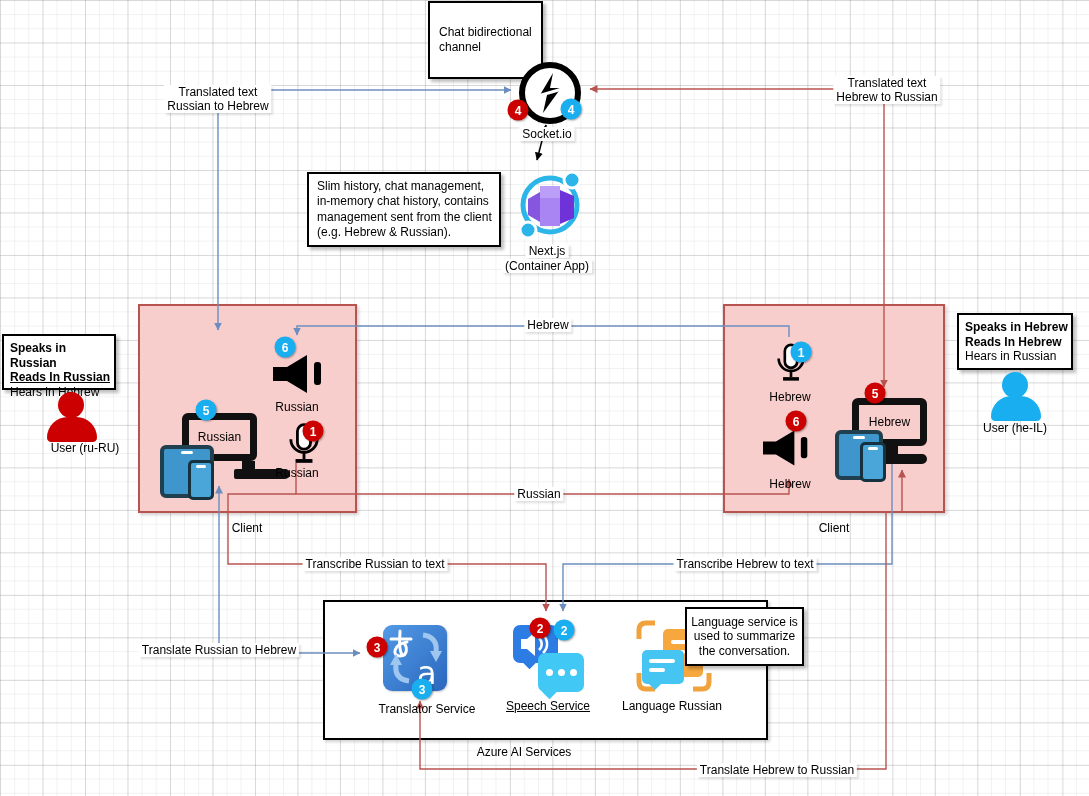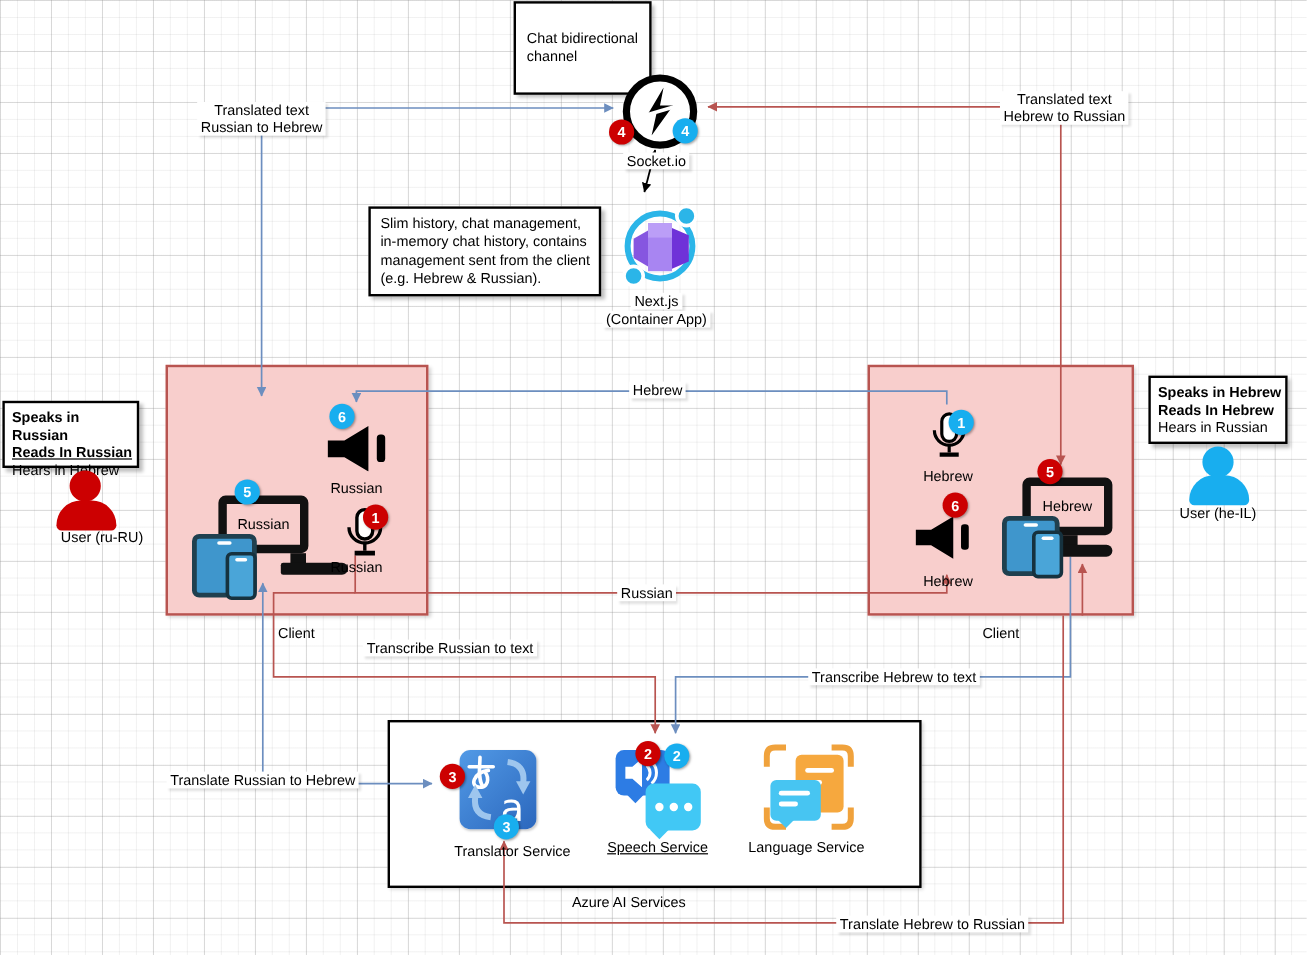--- a/index.html
+++ b/index.html
@@ -83,20 +83,25 @@
     <div>channel</div>
   </div>
 
   <div class="notebox" style="left:307px;top:172px;width:194px;height:75px;display:flex;flex-direction:column;justify-content:center;padding-left:8px;line-height:15.5px;">
     <div>Slim history, chat management,</div>
     <div>in-memory chat history, contains</div>
     <div>management sent from the client</div>
     <div>(e.g. Hebrew &amp; Russian).</div>
   </div>
 
+  <div class="notebox" style="left:685px;top:607px;width:119px;height:59px;display:flex;flex-direction:column;justify-content:center;text-align:center;line-height:14.5px;z-index:7;">
+    <div>Language service is</div>
+    <div>used to summarize</div>
+    <div>the conversation.</div>
+  </div>
 
   <div class="notebox" style="left:2px;top:334px;width:114px;height:56px;padding:5px 0 0 6px;line-height:14.5px;">
     <div style="font-weight:bold;">Speaks in Russian</div>
     <div style="font-weight:bold;text-decoration:underline;">Reads In Russian</div>
     <div>Hears in Hebrew</div>
   </div>
 
   <div class="notebox" style="left:957px;top:313px;width:116px;height:57px;padding:5px 0 0 6px;line-height:14.5px;">
     <div style="font-weight:bold;">Speaks in Hebrew</div>
     <div style="font-weight:bold;">Reads In Hebrew</div>
@@ -106,21 +111,21 @@
   <div class="chip" style="left:218px;top:99px;">
     <div>Translated text</div>
     <div>Russian to Hebrew</div>
   </div>
   <div class="chip" style="left:887px;top:90px;">
     <div>Translated text</div>
     <div>Hebrew to Russian</div>
   </div>
   <div class="chip" style="left:548px;top:325px;">Hebrew</div>
   <div class="chip" style="left:539px;top:494px;">Russian</div>
-  <div class="chip" style="left:375px;top:540px;">Transcribe Russian to text</div>
+  <div class="chip" style="left:375px;top:564px;">Transcribe Russian to text</div>
   <div class="chip" style="left:745px;top:564px;">Transcribe Hebrew to text</div>
   <div class="chip" style="left:219px;top:650px;">Translate Russian to Hebrew</div>
   <div class="chip" style="left:777px;top:770px;">Translate Hebrew to Russian</div>
 
   <div class="socket-ring" style="left:519px;top:62px;">
     <svg width="28" height="40" viewBox="0 0 28 40" style="position:absolute;left:11px;top:5px;">
       <polygon points="17,0 4,22 11,22 7,40 25,15 14,15" fill="#000"></polygon>
       <line x1="2" y1="23" x2="26" y2="16" stroke="#fff" stroke-width="3"></line>
     </svg>
   </div>
@@ -263,17 +268,17 @@
     <div class="bubble" style="left:27px;top:9px;width:40px;height:48px;background:#f6a83e;border-radius:5px;">
       <div class="wdash" style="left:8px;top:11px;width:24px;height:4px;"></div>
       <div class="wdash" style="left:8px;top:21px;width:14px;height:4px;"></div>
     </div>
     <div class="tail" style="left:14px;top:58px;width:10px;height:10px;background:#47c5f2;"></div>
     <div class="bubble" style="left:6px;top:30px;width:42px;height:34px;background:#47c5f2;border-radius:5px;">
       <div class="wdash" style="left:7px;top:9px;width:26px;height:4px;"></div>
       <div class="wdash" style="left:7px;top:18px;width:16px;height:4px;"></div>
     </div>
   </div>
-  <div class="lbl" style="left:672px;top:706px;">Language Service</div>
+  <div class="lbl" style="left:672px;top:706px;">Language Russian</div>
 
   <div class="lbl" style="left:524px;top:752px;">Azure AI Services</div>
 
 </div>
 
 </body></html>

